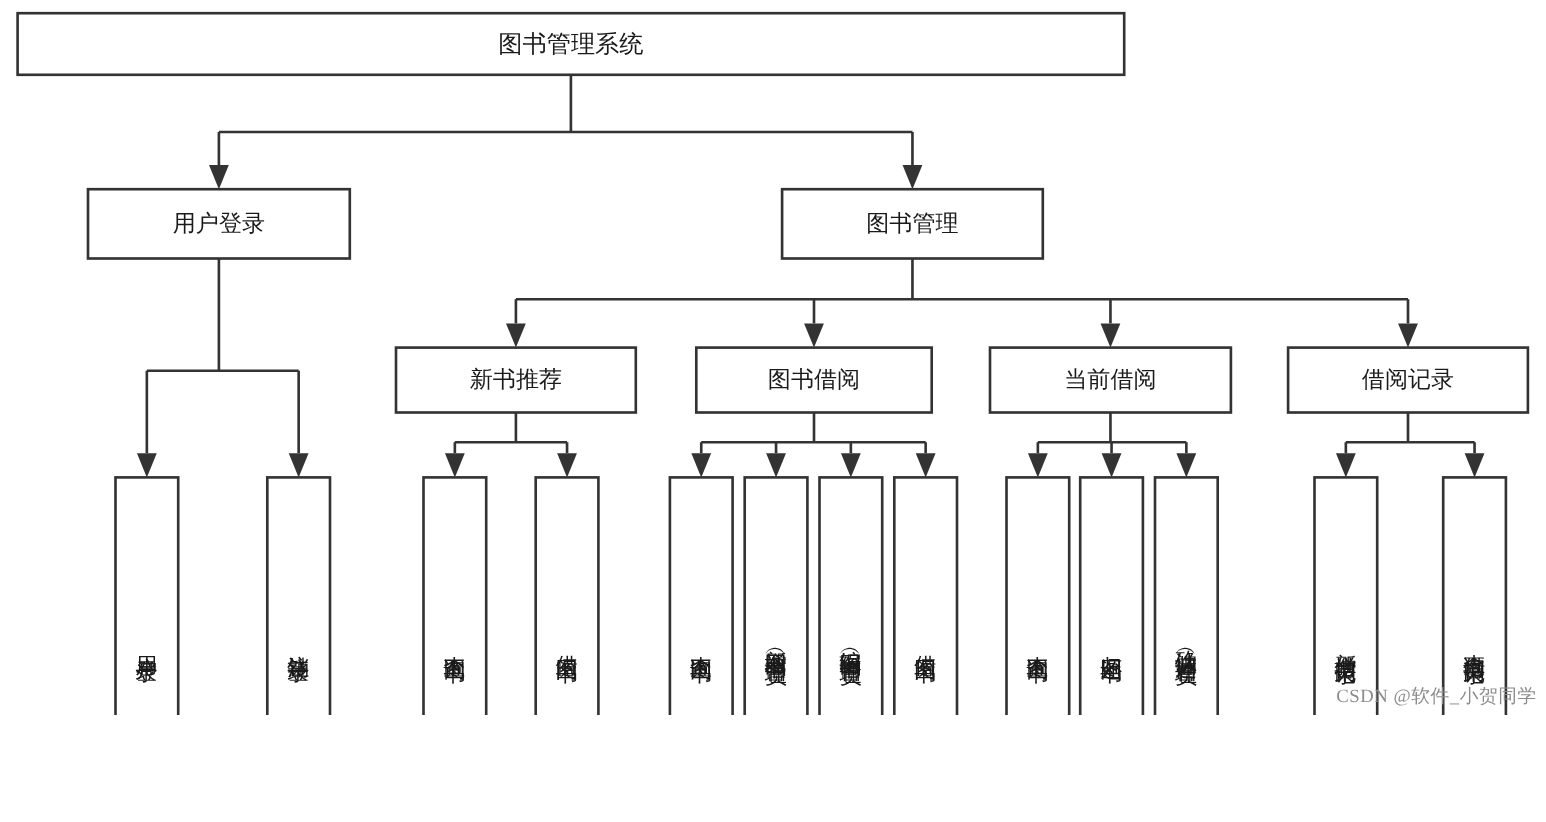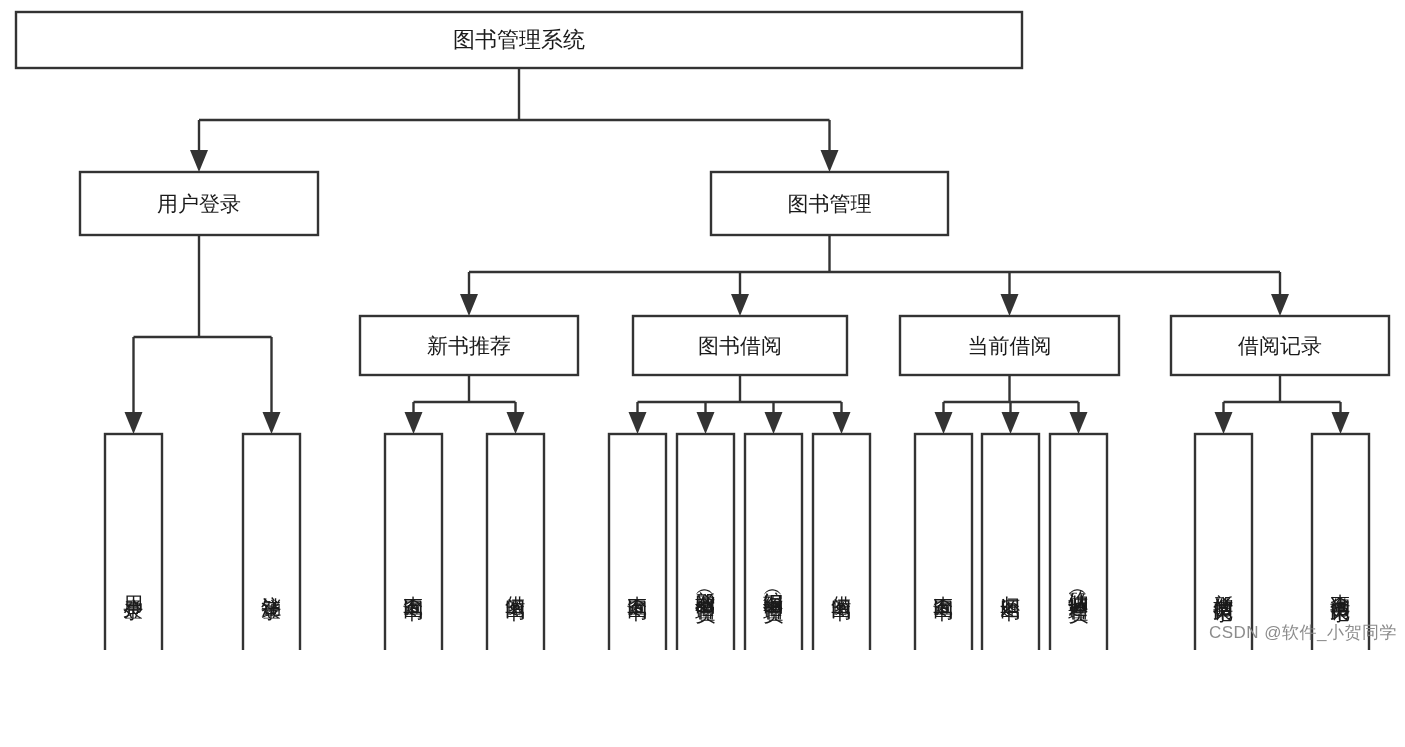--- a/index.html
+++ b/index.html
@@ -70,21 +70,21 @@
     font-size: 20px;
     line-height: 1.12;
     letter-spacing: 2px;
     color: #1a1a1a;
     white-space: nowrap;
   }
   .watermark {
     position: absolute;
     right: 8px;
     bottom: 6px;
-    font-family: Liberation Sans, sans-serif;
+    font-family: Liberation Serif, serif;
     font-size: 17px;
     color: #8c8c8c;
     letter-spacing: 0.5px;
     user-select: none;
   }
 </style>
 </head>
 <body>
 
 <div id="diagram-root">

